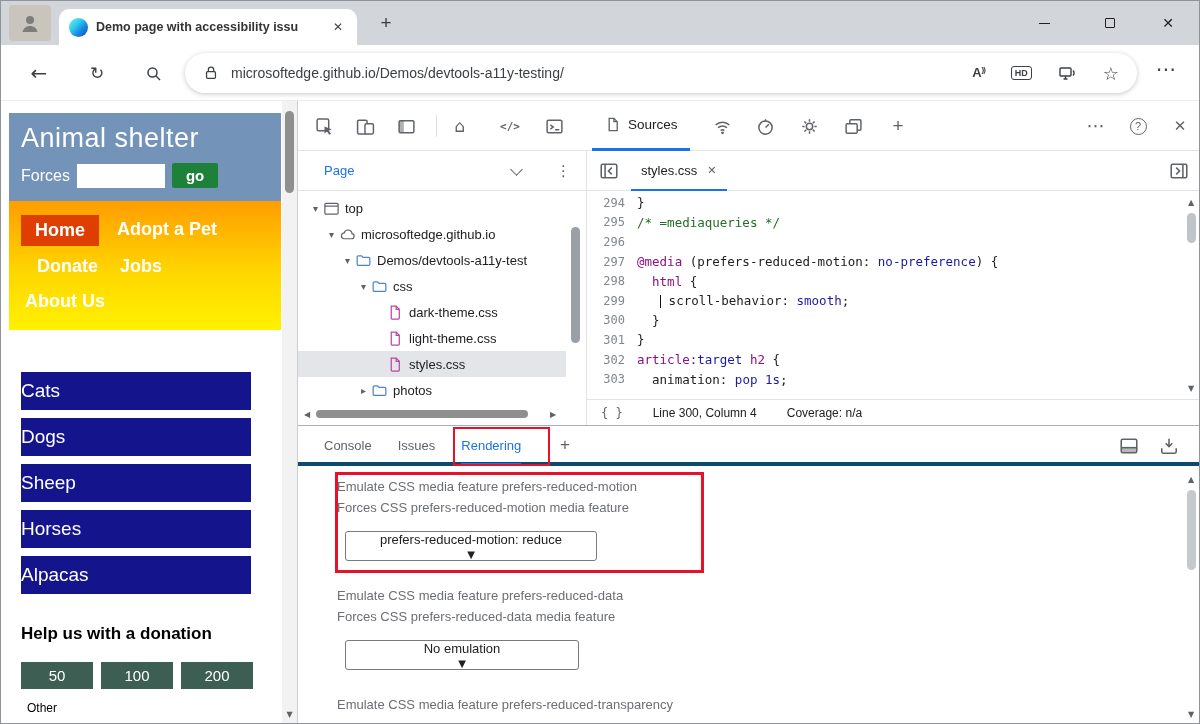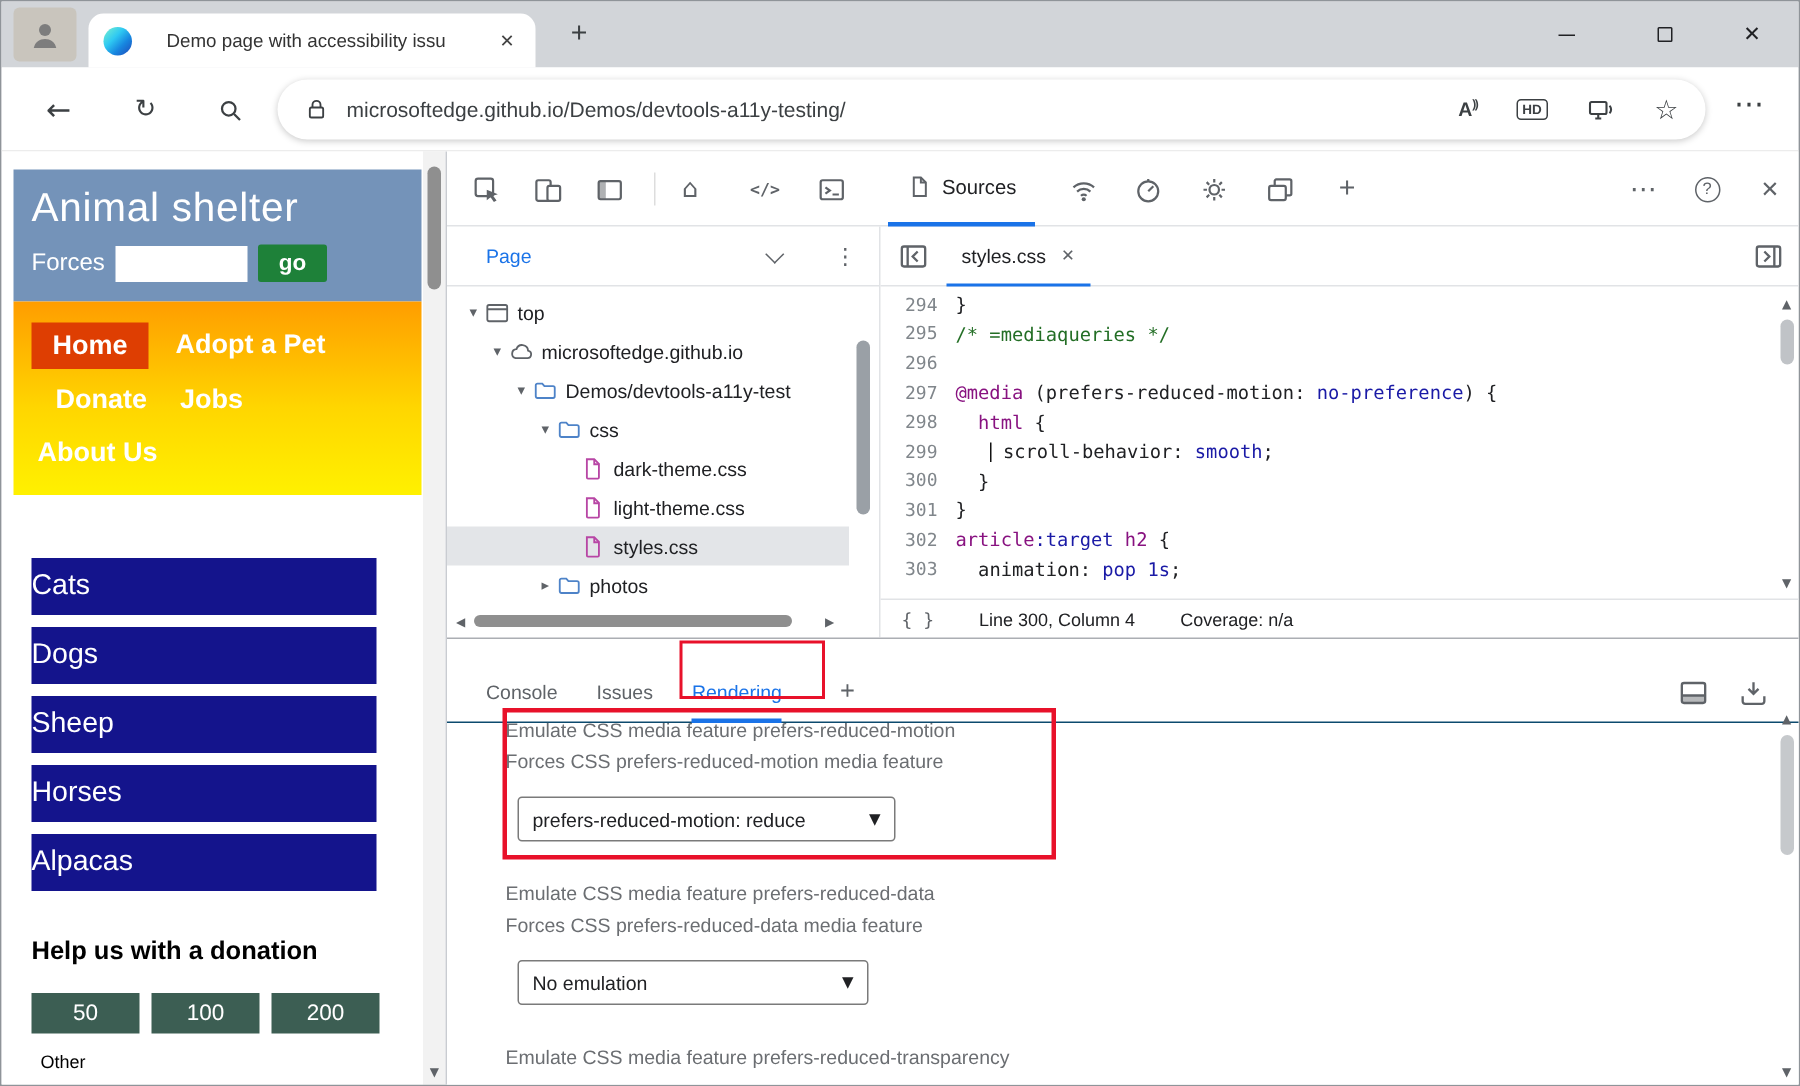--- a/index.html
+++ b/index.html
@@ -3,21 +3,21 @@
 <meta charset="utf-8">
 <style>
   * { margin:0; padding:0; box-sizing:border-box; }
   html,body { width:1200px; height:724px; overflow:hidden; background:#fff; }
   body { font-family:"Liberation Sans","DejaVu Sans",sans-serif; }
   .window { position:relative; width:1200px; height:724px; background:#fff; border:1px solid #8F9499; overflow:hidden; }
 
   
   .titlebar { position:absolute; left:0; top:0; right:0; height:44px; background:#D2D5D9; }
   .avatar { position:absolute; left:8px; top:4px; width:42px; height:36px; border-radius:4px; background:#C9C5BD; display:flex; align-items:center; justify-content:center; }
-  .btab { position:absolute; left:58px; top:8px; width:298px; height:36px; background:#fff; border-radius:10px 10px 0 0; display:flex; align-items:center; gap:23px; padding:0 10px; }
+  .btab { position:absolute; left:58px; top:8px; width:298px; height:36px; background:#fff; border-radius:10px 10px 0 0; display:flex; align-items:center; gap:8px; padding:0 10px;font-weight:bold; }
   .edge-logo { width:19px; height:19px; border-radius:50%; flex:none;
     background:linear-gradient(135deg,#7CF2CE 0%,#2FC9F2 38%,#1787E0 65%,#1F47B8 100%); }
   .btab-title { flex:1; font-size:12.5px; color:#333; white-space:nowrap; overflow:hidden; }
   .btab-close { font-size:12px; color:#444; padding:2px 4px; font-family:"DejaVu Sans",sans-serif; }
   .newtab { position:absolute; left:372px; top:9px; width:26px; height:26px; font-size:19px; color:#3C4043; display:flex; align-items:center; justify-content:center; }
   .wctl { position:absolute; top:0; height:44px; width:46px; display:flex; align-items:center; justify-content:center; color:#202124; }
   .wctl.min { right:132px; } .wctl.max { right:66px; } .wctl.closew { right:8px; }
   .min-glyph { display:inline-block; width:11px; border-bottom:1.3px solid #202124; }
   .max-glyph { display:inline-block; width:10px; height:10px; border:1.3px solid #202124; border-radius:1px; }
   .close-glyph { font-size:14px; font-family:"DejaVu Sans",sans-serif; }
@@ -111,33 +111,33 @@
   .tok-pln{color:#202124} .tok-com{color:#236E25} .tok-kw{color:#881280} .tok-sel{color:#881280} .tok-val{color:#1A1AA6}
   .caret { display:inline-block; width:1.5px; height:13px; background:#111; vertical-align:middle; }
   .ed-vscroll { position:absolute; right:3px; top:44px; width:14px; height:200px; }
   .ed-up{position:absolute;left:0;top:0;width:14px;height:14px;} .ed-down{position:absolute;left:0;bottom:0;width:14px;height:14px;}
   .ed-vthumb { position:absolute; left:2.5px; top:18px; width:9px; height:30px; background:#C0C3C7; border-radius:5px; }
   .ed-status { position:absolute; left:0; right:0; bottom:0; height:26px; border-top:1px solid #E1E3E6; display:flex; align-items:center; padding-left:14px; gap:30px; font-size:12px; color:#202124; }
   .braces { font-family:"DejaVu Sans Mono",monospace; color:#5F6368; font-size:12px; }
 
   
   .drawer { position:absolute; left:0; top:324px; right:0; bottom:0; border-top:1px solid #ABAEB3; background:#fff; }
-  .drawer-tabbar { position:absolute; left:0; top:16px; right:0; height:40px; border-bottom:1px solid #0c4a6e; }
+  .drawer-tabbar { position:absolute; left:0; top:0; right:0; height:40px; border-bottom:4px solid #0c4a6e; }
   .drawer-tabs { position:absolute; left:26px; top:0; height:40px; display:flex; gap:26px; align-items:stretch; }
   .drawer-tab { font-size:13px; color:#5F6368; line-height:40px; }
   .drawer-tab.active { color:#1A73E8; border-bottom:3px solid #1A73E8; line-height:39px; }
   .drawer-plus { position:absolute; left:262px; top:0; height:40px; line-height:38px; font-size:17px; color:#5F6368; }
   .drawer-ic1 { position:absolute; right:62px; top:10px; width:20px; height:20px; color:#5F6368; }
   .drawer-ic2 { position:absolute; right:22px; top:10px; width:20px; height:20px; color:#5F6368; }
   .drawer-content { position:absolute; left:0; top:40px; right:0; bottom:0; overflow:hidden; }
   .rsection { margin-left:39px; }
   .rsection:first-child { margin-top:10px; }
   .rsection + .rsection { margin-top:24px; }
   .rtitle { font-size:13px; color:#6B6E72; line-height:21px; }
-  .dropdown { margin:13px 0 0 8px; width:252px; height:30px; border:1px solid #7A7A7A; border-radius:3px; display:flex; align-items:center; justify-content:space-between; padding:0 9px; background:#fff; }
+  .dropdown { margin:13px 0 0 8px; width:252px; height:30px; border:1px solid #7A7A7A; border-radius:3px; display:flex; align-items:center; justify-content:space-between; padding:0 9px; background:#fff;flex-direction:column; }
   .dropdown.narrow { width:234px; }
   .dd-value { font-size:13px; color:#202124; }
   .dd-arrow { font-size:10px; color:#202124; font-family:"DejaVu Sans",sans-serif; }
   .drawer-vscroll { position:absolute; right:3px; top:46px; width:14px; bottom:4px; }
   .dw-up{position:absolute;left:0;top:0;width:14px;height:14px;} .dw-down{position:absolute;left:0;bottom:0;width:14px;height:14px;}
   .dw-thumb { position:absolute; left:2.5px; top:18px; width:9px; height:80px; background:#C6C9CC; border-radius:5px; }
 
   
   .red-box { position:absolute; border:3px solid #E8112A; pointer-events:none; z-index:50; background:transparent; }
   .red-tab { left:452px; top:426px; width:97px; height:39px; border-width:2.5px; }

